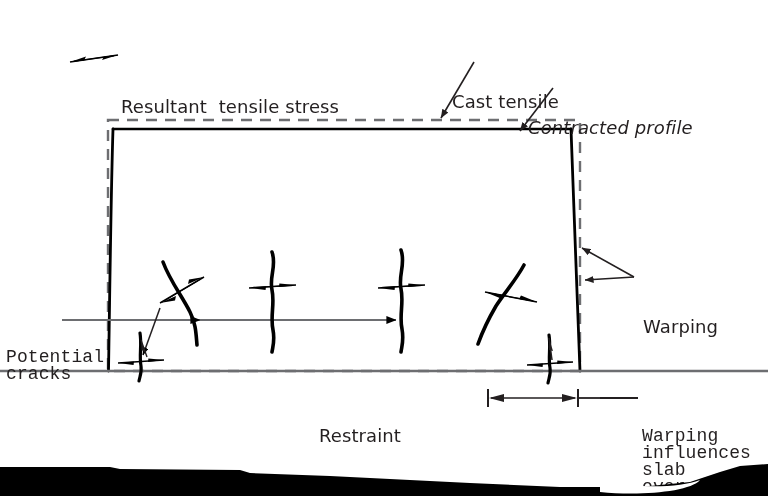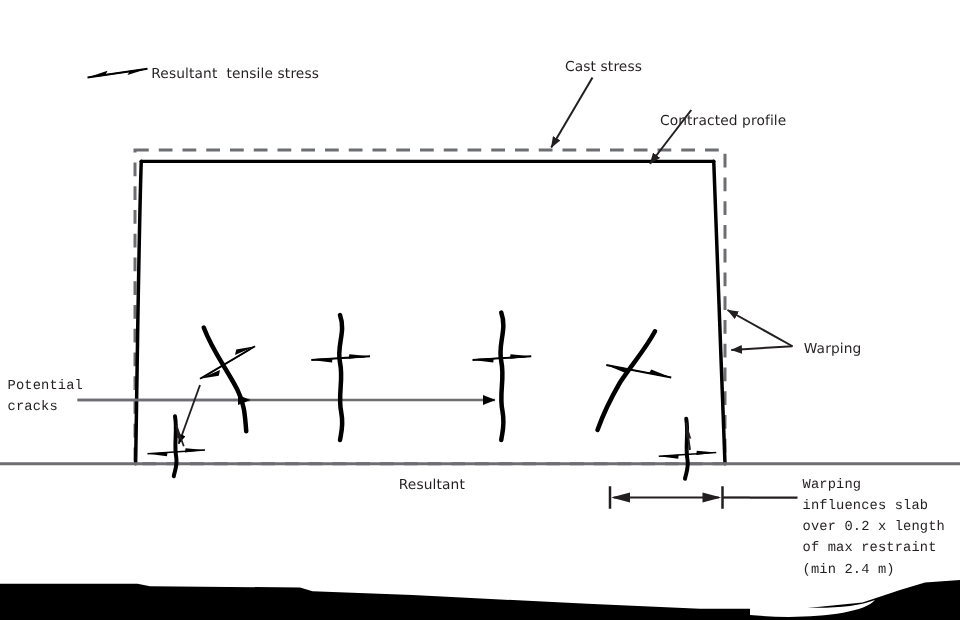--- a/index.html
+++ b/index.html
@@ -19,29 +19,30 @@
     position: absolute;
     left: 0;
     top: 0;
     width: 768px;
     height: 496px;
   }
   .lbl {
     position: absolute;
     color: #231f20;
     font-family: "DejaVu Sans", sans-serif;
-    font-size: 11px;
+    font-size: 18px;
     line-height: 17px;
     white-space: pre;
     letter-spacing: 0.1px;
+    margin-top: 48px;
   }
   .lbl-multi { white-space: pre-line; font-family: Liberation Mono, monospace; }
   #lbl-resultant   { left: 121px; top: 50px; }
   #lbl-cast        { left: 452px; top: 45px; }
-  #lbl-contracted  { left: 528px; top: 88px; }
+  #lbl-contracted  { left: 528px; top: 71px; font-style: italic; }
   #lbl-warping     { left: 643px; top: 270px; }
   #lbl-potential   { left: 6px;  top: 301px; }
   #lbl-restraint   { left: 319px; top: 379px; }
   #lbl-warpnote    { left: 642px; top: 380px; }
   #bottom-artifact {
     position: absolute;
     left: 0;
     top: 462px;
     width: 768px;
     height: 34px;
@@ -176,30 +177,30 @@
       <line x1="488" y1="389" x2="488" y2="407" stroke="#231f20" stroke-width="2"></line>
       <line x1="578" y1="389" x2="578" y2="407" stroke="#231f20" stroke-width="2"></line>
       <line x1="491" y1="398" x2="575" y2="398" stroke="#231f20" stroke-width="1.5"></line>
       <path d="M489,398 L504,394 L504,402 z" fill="#231f20"></path>
       <path d="M577,398 L562,394 L562,402 z" fill="#231f20"></path>
     </g>
   </svg>
 
   <div class="lbl" id="lbl-resultant">Resultant  tensile stress</div>
 
-  <div class="lbl" id="lbl-cast">Cast stress</div>
+  <div class="lbl" id="lbl-cast">Cast tensile</div>
 
   <div class="lbl" id="lbl-contracted">Contracted profile</div>
 
   <div class="lbl" id="lbl-warping">Warping</div>
 
   <div class="lbl lbl-multi" id="lbl-potential">Potential
 cracks</div>
 
-  <div class="lbl" id="lbl-restraint">Resultant</div>
+  <div class="lbl" id="lbl-restraint">Restraint</div>
 
   <div class="lbl lbl-multi" id="lbl-warpnote">Warping
 influences slab
 over 0.2 x length
 of max restraint
 (min 2.4 m)</div>
 
   <svg id="bottom-artifact" viewBox="0 0 768 34">
     <path d="M0,5 L110,5 L120,7 L240,8 L250,11 L330,14 L470,21 L560,25 L640,25 L690,20 L720,10 L740,4 L768,2 L768,34 L0,34 z" fill="#000000"></path>
     <path d="M600,20 C640,26 680,26 700,18 C690,30 640,34 600,30 z" fill="#ffffff"></path>

